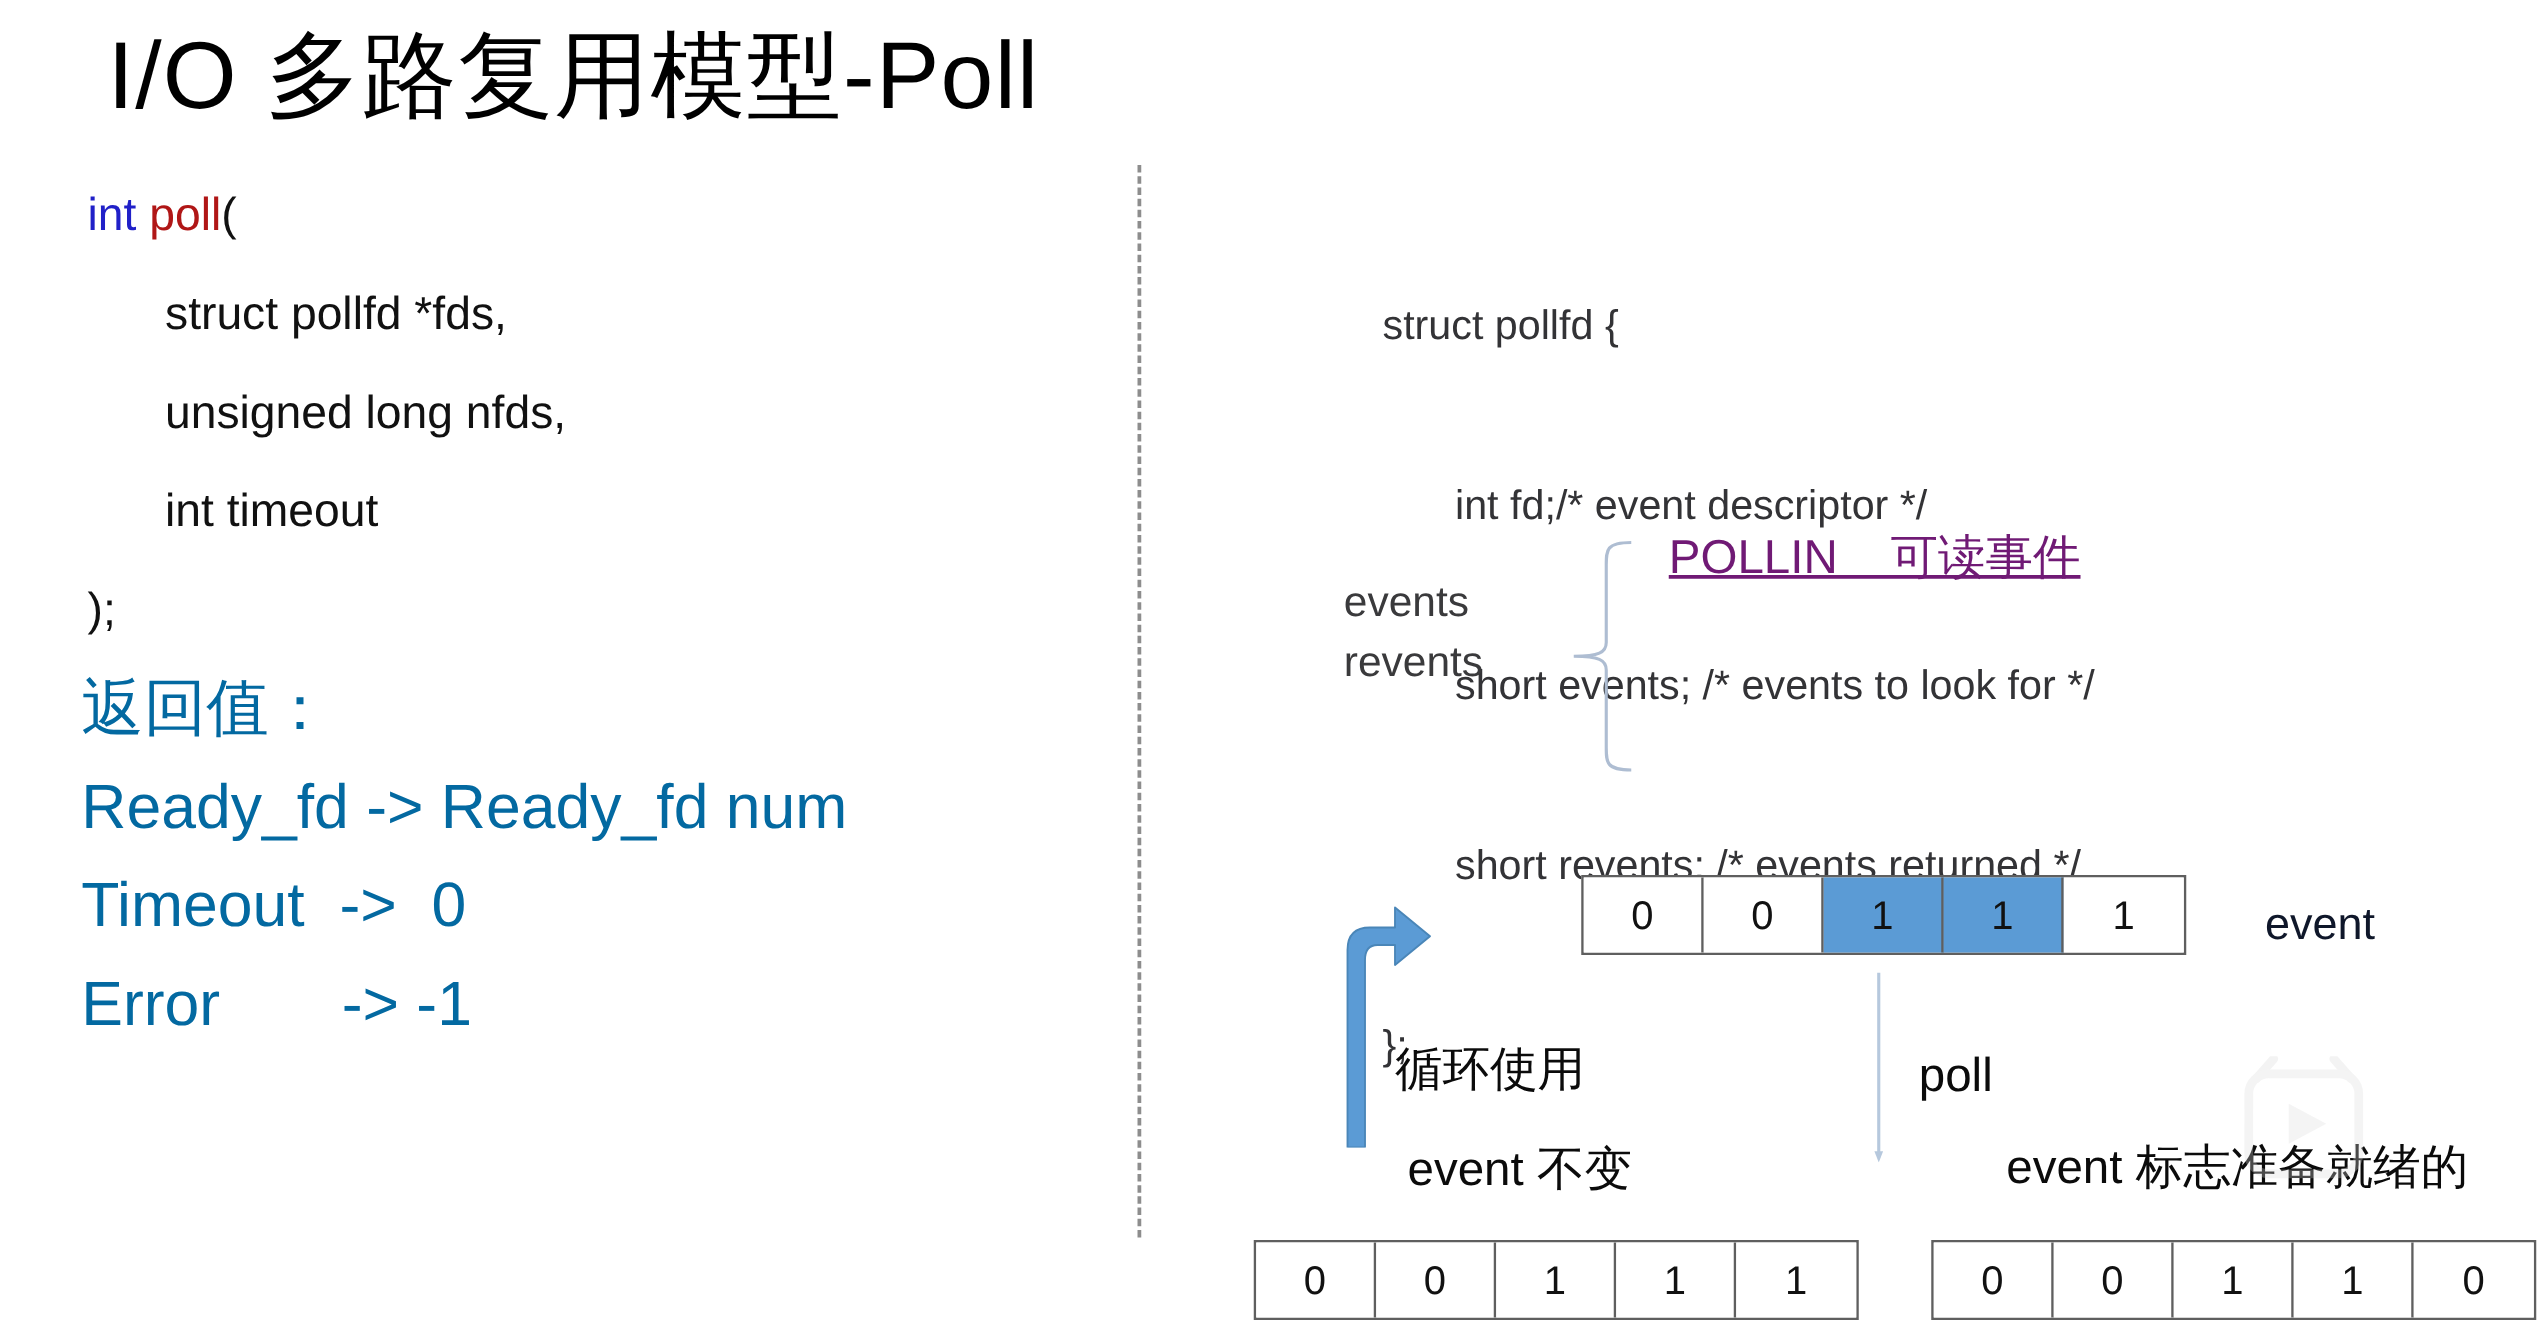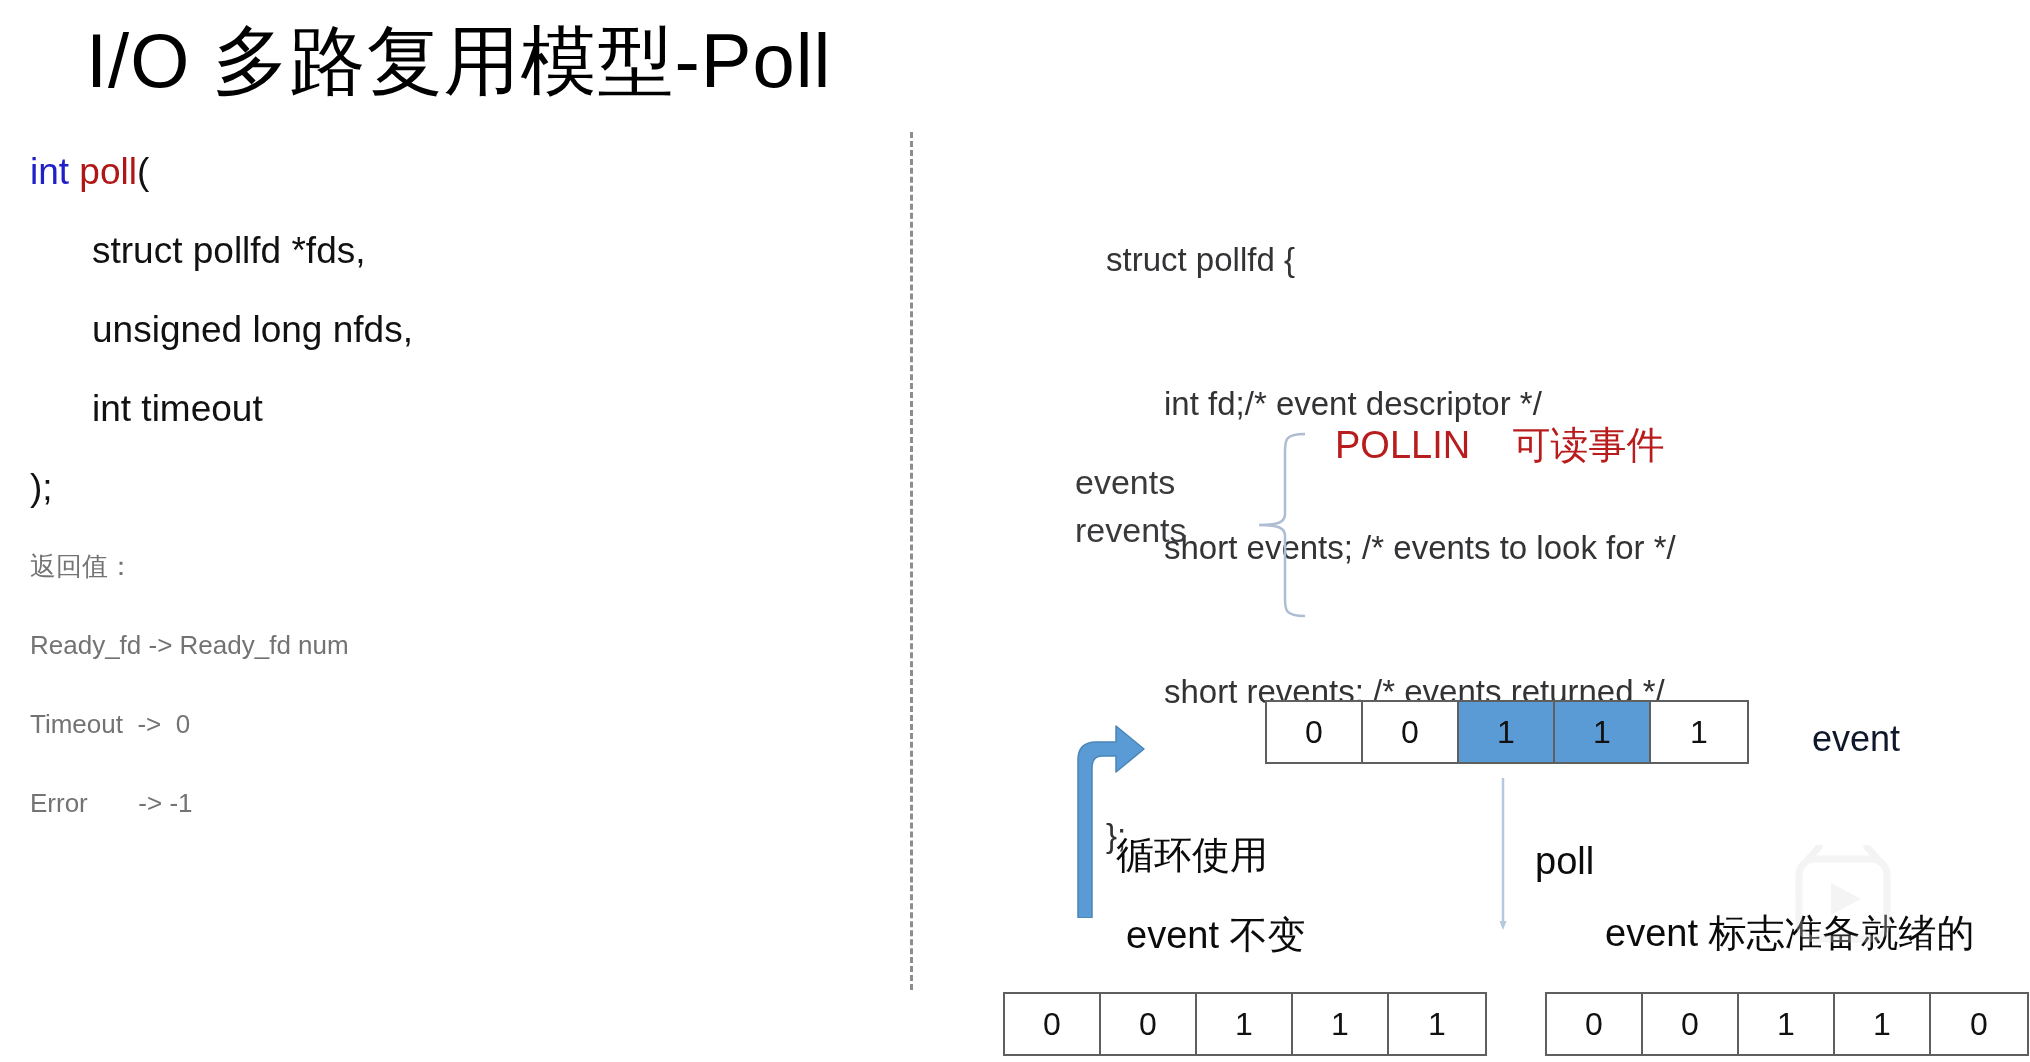--- a/index.html
+++ b/index.html
@@ -47,29 +47,31 @@
     position: absolute;
     left: 30px;
     top: 132px;
     width: 840px;
   }
   .code-line {
     font-size: 37px;
     line-height: 79px;
     color: #111111;
     white-space: pre;
+    margin-left: 40px;
   }
   .indent-1 { padding-left: 62px; }
   .kw-int  { color: #2020c8; }
   .kw-poll { color: #b01616; }
   .ret-line {
-    font-size: 26px;
+    font-size: 50px;
     line-height: 79px;
-    color: #737373;
-    white-space: pre;
+    color: #0369a1;
+    white-space: pre;
+    margin-left: 35px;
   }
 
   
   #struct-block {
     position: absolute;
     left: 1106px;
     top: 140px;
     font-size: 33px;
     line-height: 48px;
     color: #333336;
@@ -100,22 +102,23 @@
     top: 0px;
     width: 54px;
     height: 190px;
   }
   #brace svg { display: block; }
   #pollin {
     position: absolute;
     left: 260px;
     top: -10px;
     font-size: 38px;
-    color: #b91c1c;
-    white-space: pre;
+    color: #701a75;
+    white-space: pre;
+    text-decoration: underline;
   }
   #pollout {
     position: absolute;
     left: 260px;
     top: 138px;
     font-size: 38px;
     color: #0b0b0b;
     white-space: pre;
   }
 

